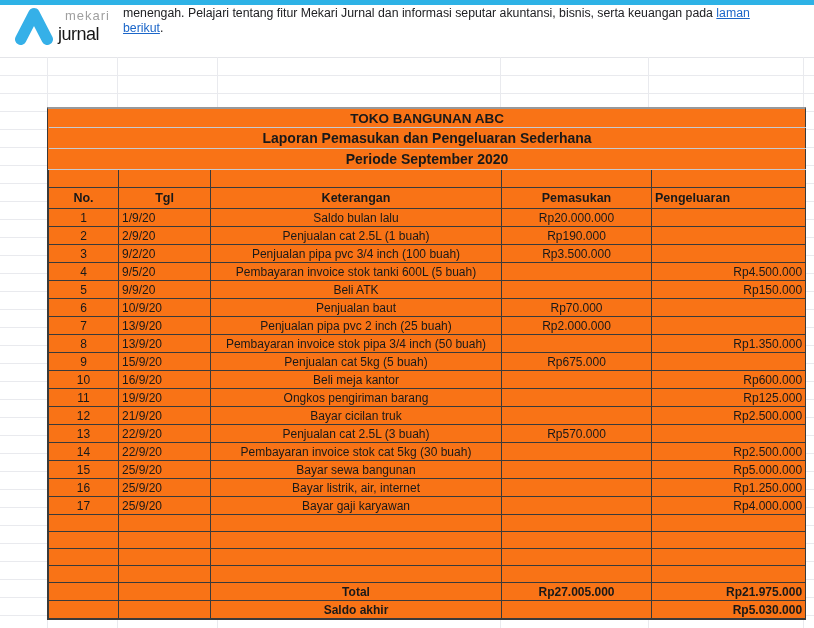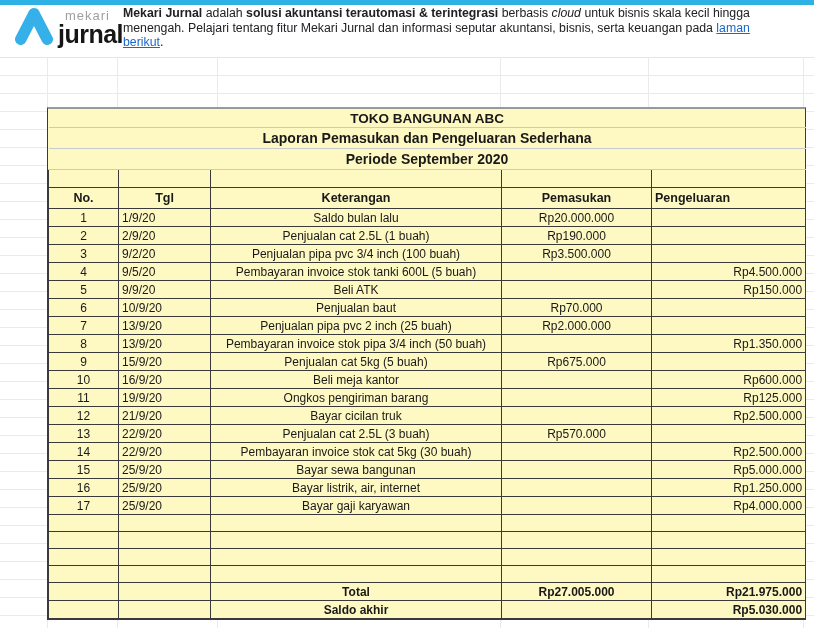--- a/index.html
+++ b/index.html
@@ -6,36 +6,36 @@
   body{
     width:814px;height:628px;position:relative;background:#fff;overflow:hidden;
     font-family:"Liberation Sans", sans-serif;color:#1c1c1c;
   }
   .topbar{position:absolute;left:0;top:0;width:814px;height:5px;background:#2eb2e6;}
   
   .logo{position:absolute;left:13px;top:7px;display:flex;align-items:flex-start;}
   .logo svg{display:block;}
   .logo-text{margin-left:3px;}
   .brand-top{font-size:13px;color:#9f9f9f;letter-spacing:1px;line-height:14px;margin-left:7px;margin-top:2px;}
-  .brand-bottom{font-size:25px;font-weight:700;color:#161616;line-height:22px;letter-spacing:-0.5px;}
+  .brand-bottom{font-size:18px;font-weight:400;color:#161616;line-height:22px;letter-spacing:-0.5px;}
   .intro{position:absolute;left:123px;top:6px;font-size:12.3px;line-height:14.7px;color:#202124;}
   .intro .line{white-space:pre;}
   .intro b{font-weight:700;}
   .intro i{font-style:italic;}
   .intro a.link{color:#1b66c9;text-decoration:underline;cursor:pointer;}
   
   .sheet{
     position:absolute;left:0;top:57px;width:814px;height:571px;
     border-top:1px solid #e4e5e9;
     background-image:repeating-linear-gradient(to bottom, transparent 0px, transparent 17px, #e9eaee 17px, #e9eaee 18px);
   }
   .vline{position:absolute;top:57px;height:571px;width:1px;background:#e9eaee;}
   
   .report-wrap{
-    position:absolute;left:47px;top:107px;width:757px;background:#fef9c3;
+    position:absolute;left:47px;top:107px;width:757px;background:#f97316;
     border:1px solid #3a3a3a;border-top:2px solid #98999b;z-index:2;
   }
   table.report{width:100%;border-collapse:collapse;table-layout:fixed;}
   table.report td{
     border:1px solid #3a3a3a;padding:0 3px;font-size:12px;color:#191919;
     white-space:nowrap;overflow:hidden;vertical-align:middle;
   }
   tr.title-row td{
     border-left:none;border-right:none;border-top:none;border-bottom:1px solid #c7cbd0;
     font-weight:700;text-align:center;
@@ -64,21 +64,20 @@
   <svg width="42" height="38" viewBox="0 0 44 40">
     <polyline points="8,34 22,7 36,34" fill="none" stroke="#35b0e8" stroke-width="12" stroke-linecap="round" stroke-linejoin="round"></polyline>
   </svg>
   <div class="logo-text">
     <div class="brand-top">mekari</div>
     <div class="brand-bottom">jurnal</div>
   </div>
 </div>
 
 <div class="intro">
-  <div class="line"><b>Mekari Jurnal</b><span> adalah </span><b>solusi akuntansi terautomasi &amp; terintegrasi</b><span> berbasis </span><i>cloud</i><span> untuk bisnis skala kecil hingga</span></div>
   <div class="line"><span>menengah. Pelajari tentang fitur Mekari Jurnal dan informasi seputar akuntansi, bisnis, serta keuangan pada </span><a class="link">laman</a></div>
   <div class="line"><a class="link">berikut</a><span>.</span></div>
 </div>
 
 <div class="sheet"></div>
 <div class="vline" style="left:47px"></div>
 <div class="vline" style="left:117px"></div>
 <div class="vline" style="left:217px"></div>
 <div class="vline" style="left:500px"></div>
 <div class="vline" style="left:648px"></div>

